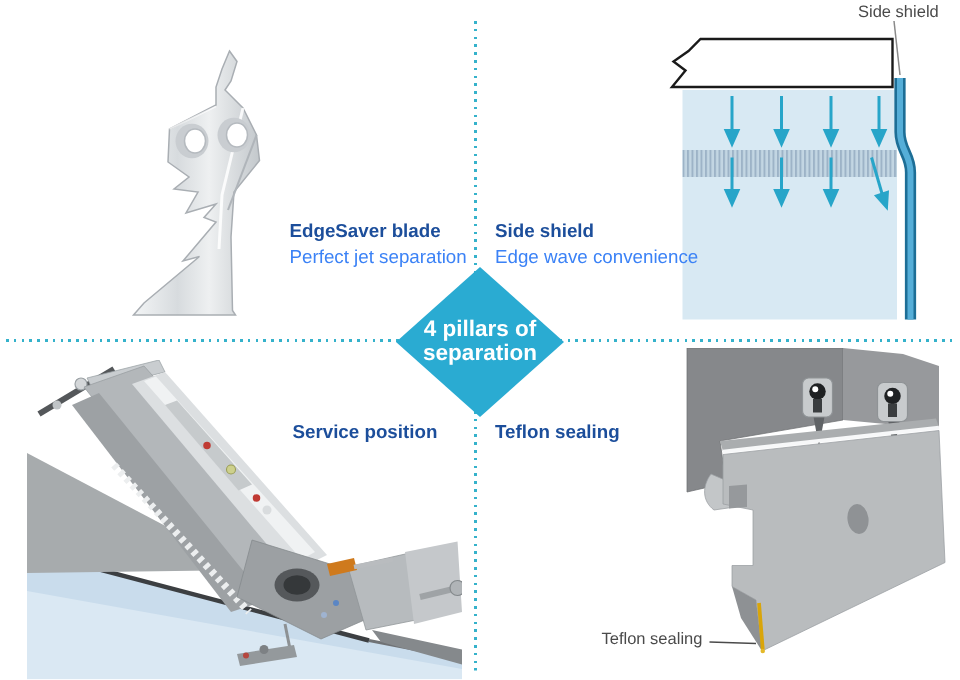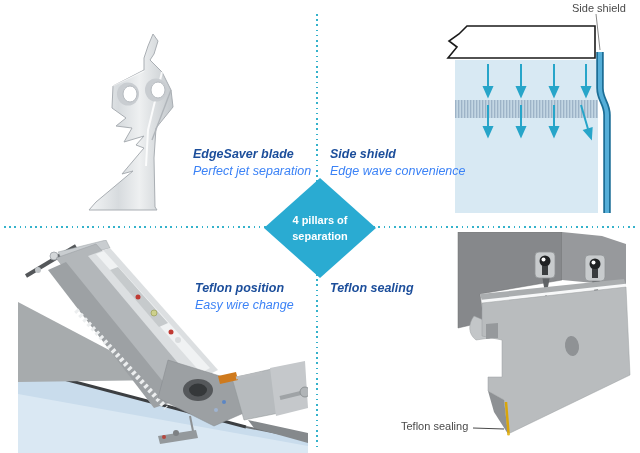--- a/index.html
+++ b/index.html
@@ -15,22 +15,22 @@
   .dotted-v{
     position:absolute;left:316px;top:14px;width:2px;height:433px;z-index:5;
     background:repeating-linear-gradient(to bottom,#35b2cb 0 1.7px,transparent 1.7px 5.2px);
   }
   .diamond{
     position:absolute;left:264px;top:178px;width:112px;height:100px;z-index:6;
     background:#2aabd2;
     clip-path:polygon(50% 0,100% 50%,50% 100%,0 50%);
     display:flex;align-items:center;justify-content:center;text-align:center;
   }
-  .diamond-text{color:#ffffff;font-size:11px;font-weight:bold;line-height:16px;}
-  .caption{position:absolute;z-index:4;font-style:italic;}
+  .diamond-text{color:#ffffff;font-size:15px;font-weight:bold;line-height:16px;}
+  .caption{position:absolute;z-index:4;}
   .cap-title{font-weight:bold;color:#1c4e9b;font-size:12.5px;line-height:17px;white-space:nowrap;}
   .cap-sub{color:#3b82f6;font-size:12.5px;line-height:17px;}
   .cap-edgesaver{left:193px;top:146px;}
   .cap-sideshield{left:330px;top:146px;}
   .cap-service{left:195px;top:280px;}
   .cap-teflon{left:330px;top:280px;width:120px;}
   .cap-teflon .cap-sub{white-space:normal;}
   .annotation{position:absolute;z-index:4;font-size:11px;color:#4a4a4a;white-space:nowrap;}
   .ann-sideshield{left:572px;top:2px;}
   .ann-teflon{left:401px;top:420px;}
@@ -215,22 +215,21 @@
 
   <div class="caption cap-edgesaver">
     <div class="cap-title">EdgeSaver blade</div>
     <div class="cap-sub">Perfect jet separation</div>
   </div>
   <div class="caption cap-sideshield">
     <div class="cap-title">Side shield</div>
     <div class="cap-sub">Edge wave convenience</div>
   </div>
   <div class="caption cap-service">
-    <div class="cap-title">Teflon position</div>
-    <div class="cap-sub">Easy wire change</div>
+    <div class="cap-title">Service position</div>
   </div>
   <div class="caption cap-teflon">
     <div class="cap-title">Teflon sealing</div>
   </div>
 
   <span class="annotation ann-sideshield">Side shield</span>
   <span class="annotation ann-teflon">Teflon sealing</span>
 
 </div>
 

